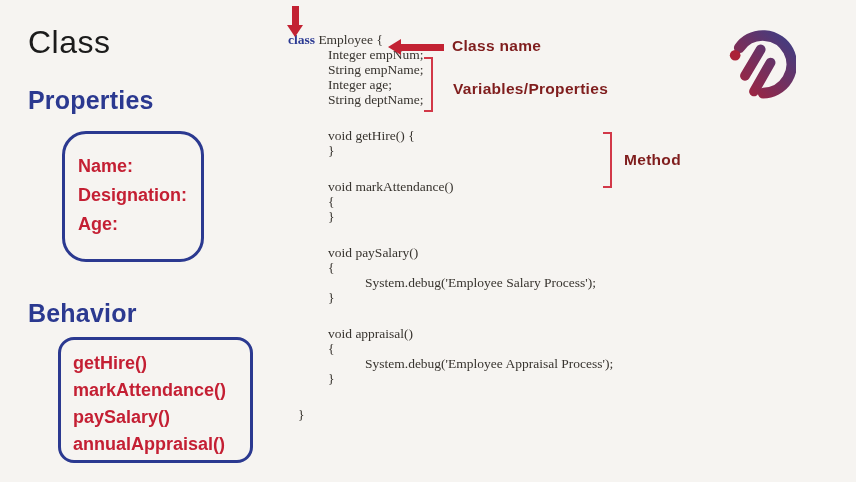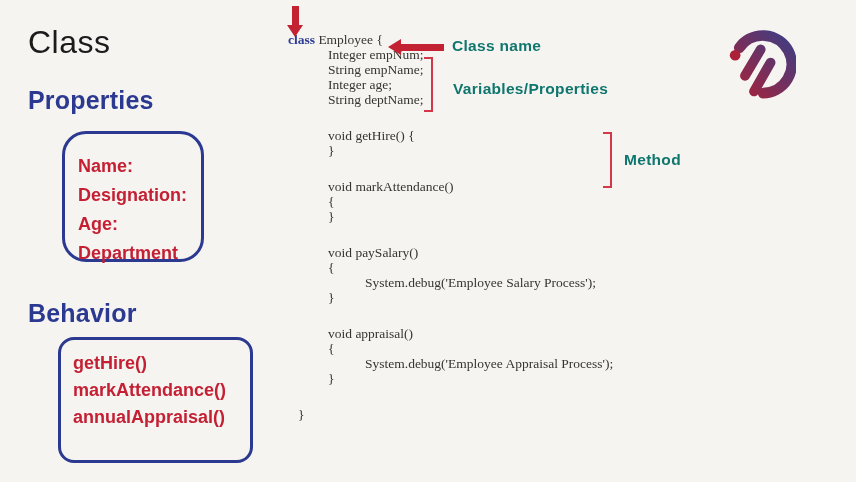--- a/index.html
+++ b/index.html
@@ -62,48 +62,48 @@
   .left-arrow .shaft{width:43px;height:7px;background:#c32233;}
   
   .bracket{
     position:absolute;box-sizing:border-box;
     border-top:2px solid #d23848;border-right:2px solid #d23848;border-bottom:2px solid #d23848;
   }
   .bracket-variables{left:424px;top:57px;width:9px;height:55px;}
   .bracket-method{left:603px;top:132px;width:9px;height:56px;}
   
   .red-label{
-    position:absolute;color:#0f766e;font-size:15.5px;font-weight:600;
+    position:absolute;color:#7f1d1d;font-size:15.5px;font-weight:600;
     letter-spacing:.3px;white-space:nowrap;
   }
   .class-name-label{left:452px;top:37px;}
   .variables-label{left:453px;top:80px;}
   .method-label{left:624px;top:151px;text-align:center;}
   
   .logo{position:absolute;left:722px;top:22px;}
 </style>
 </head>
 <body>
 
 <div class="slide">
 
   <div class="title">Class</div>
 
   <div class="section-heading heading-properties">Properties</div>
   <div class="rounded-box properties-box">
       <div class="box-line">Name:</div>
       <div class="box-line">Designation:</div>
       <div class="box-line">Age:</div>
-      <div class="box-line">Department</div>
     </div>
 
   <div class="section-heading heading-behavior">Behavior</div>
   <div class="rounded-box behavior-box">
       <div class="box-line">getHire()</div>
       <div class="box-line">markAttendance()</div>
+      <div class="box-line">paySalary()</div>
       <div class="box-line">annualAppraisal()</div>
     </div>
 
   <div class="code">
       <div class="cl i0"><span class="kw">class</span><span> Employee {</span></div>
       <div class="cl i1">Integer empNum;</div>
       <div class="cl i1">String empName;</div>
       <div class="cl i1">Integer age;</div>
       <div class="cl i1">String deptName;</div>
       <div class="cl blank"></div>

